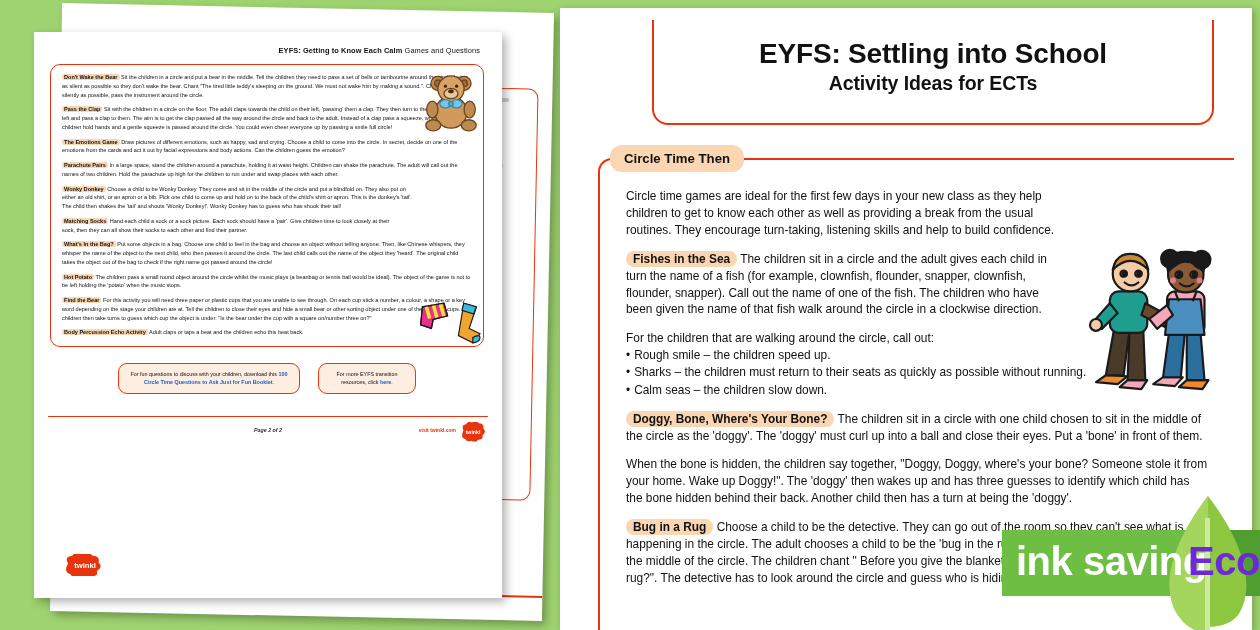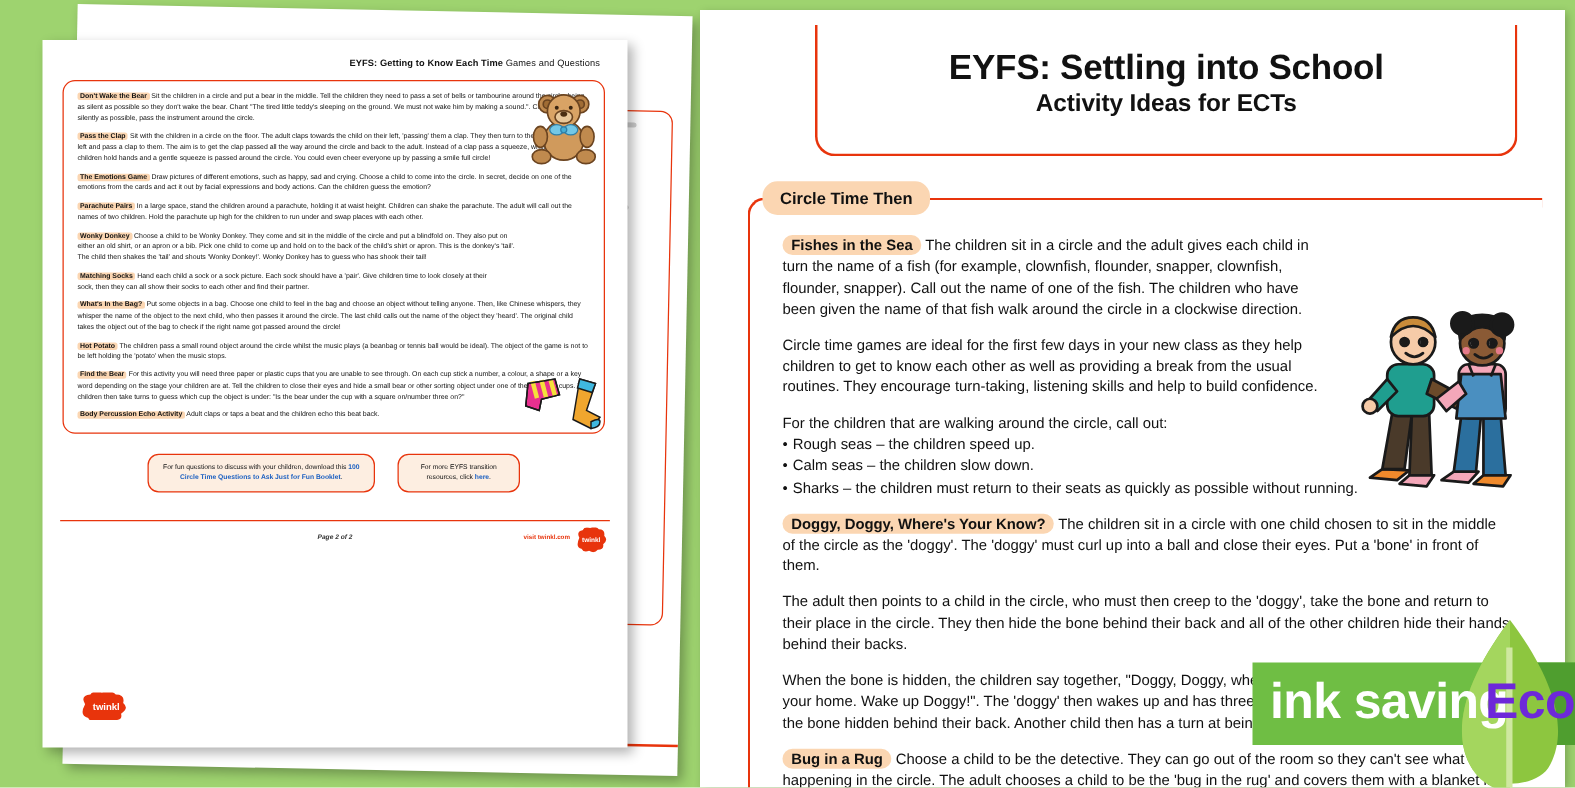--- a/index.html
+++ b/index.html
@@ -202,21 +202,21 @@
             <circle cx="81" cy="23" r="2.2" fill="#1a1a1a"></circle>
             <path d="M70 29 q5 4 10 0" fill="none"></path>
           </g>
         </svg>
       </div>
     </div>
   </div>
 
   <div id="left-page" class="page-shadow">
     <div class="lp-head">
-      <b>EYFS: Getting to Know Each Time</b><span> Games and Questions</span>
+      <b>EYFS: Getting to Know Each Calm</b><span> Games and Questions</span>
     </div>
 
     <div class="lp-box">
       <div class="bear-wrap">
         <svg viewBox="0 0 60 66" width="56" height="62" xmlns="http://www.w3.org/2000/svg">
           <g stroke="#6b4420" stroke-width="1.4">
             <circle cx="16" cy="13" r="7.5" fill="#c08a4e"></circle>
             <circle cx="44" cy="13" r="7.5" fill="#c08a4e"></circle>
             <circle cx="16" cy="13" r="3.6" fill="#a06c34"></circle>
             <circle cx="44" cy="13" r="3.6" fill="#a06c34"></circle>
@@ -379,39 +379,38 @@
               <circle cx="97" cy="29" r="2.3" fill="#1a1a1a"></circle>
               <circle cx="111" cy="29" r="3.4" fill="#fff"></circle>
               <circle cx="112" cy="29" r="2.3" fill="#1a1a1a"></circle>
               <path d="M97 38 q7 6 14 0" fill="none" stroke-linecap="round"></path>
               <circle cx="90" cy="35" r="3" fill="#e57a8a" stroke="none"></circle>
               <circle cx="117" cy="35" r="3" fill="#e57a8a" stroke="none"></circle>
             </g>
           </svg>
         </div>
 
+        <p class="rp-p" style="width:76%">Circle time games are ideal for the first few days in your new class as they help children to get to know each other as well as providing a break from the usual routines. They encourage turn-taking, listening skills and help to build confidence.</p>
+
         <p class="rp-p" style="width:76%">
           <span class="rp-term">Fishes in the Sea</span>
           <span>The children sit in a circle and the adult gives each child in turn the name of a fish (for example, clownfish, flounder, snapper, clownfish, flounder, snapper). Call out the name of one of the fish. The children who have been given the name of that fish walk around the circle in a clockwise direction.</span>
         </p>
 
-        <p class="rp-p" style="width:76%">Circle time games are ideal for the first few days in your new class as they help children to get to know each other as well as providing a break from the usual routines. They encourage turn-taking, listening skills and help to build confidence.</p>
-
         <p class="rp-p" style="margin-bottom:0">For the children that are walking around the circle, call out:</p>
         <ul class="rp-list">
-          <li>Rough seas – the children speed up.</li>
+          <li>Rough smile – the children speed up.</li>
+          <li>Sharks – the children must return to their seats as quickly as possible without running.</li>
           <li>Calm seas – the children slow down.</li>
-          <li>Sharks – the children must return to their seats as quickly as possible without running.</li>
         </ul>
 
         <p class="rp-p">
-          <span class="rp-term">Doggy, Doggy, Where's Your Know?</span>
+          <span class="rp-term">Doggy, Bone, Where's Your Bone?</span>
           <span>The children sit in a circle with one child chosen to sit in the middle of the circle as the 'doggy'. The 'doggy' must curl up into a ball and close their eyes. Put a 'bone' in front of them.</span>
         </p>
-        <p class="rp-p">The adult then points to a child in the circle, who must then creep to the 'doggy', take the bone and return to their place in the circle. They then hide the bone behind their back and all of the other children hide their hands behind their backs.</p>
         <p class="rp-p">When the bone is hidden, the children say together, "Doggy, Doggy, where's your bone? Someone stole it from your home. Wake up Doggy!". The 'doggy' then wakes up and has three guesses to identify which child has the bone hidden behind their back. Another child then has a turn at being the 'doggy'.</p>
 
         <p class="rp-p">
           <span class="rp-term">Bug in a Rug</span>
           <span>Choose a child to be the detective. They can go out of the room so they can't see what is happening in the circle. The adult chooses a child to be the 'bug in the rug' and covers them with a blanket in the middle of the circle. The children chant " Before you give the blanket a tug, can you guess the bug in the rug?". The detective has to look around the circle and guess who is hiding!</span>
         </p>
       </div>
     </div>
   </div>
 </div>

